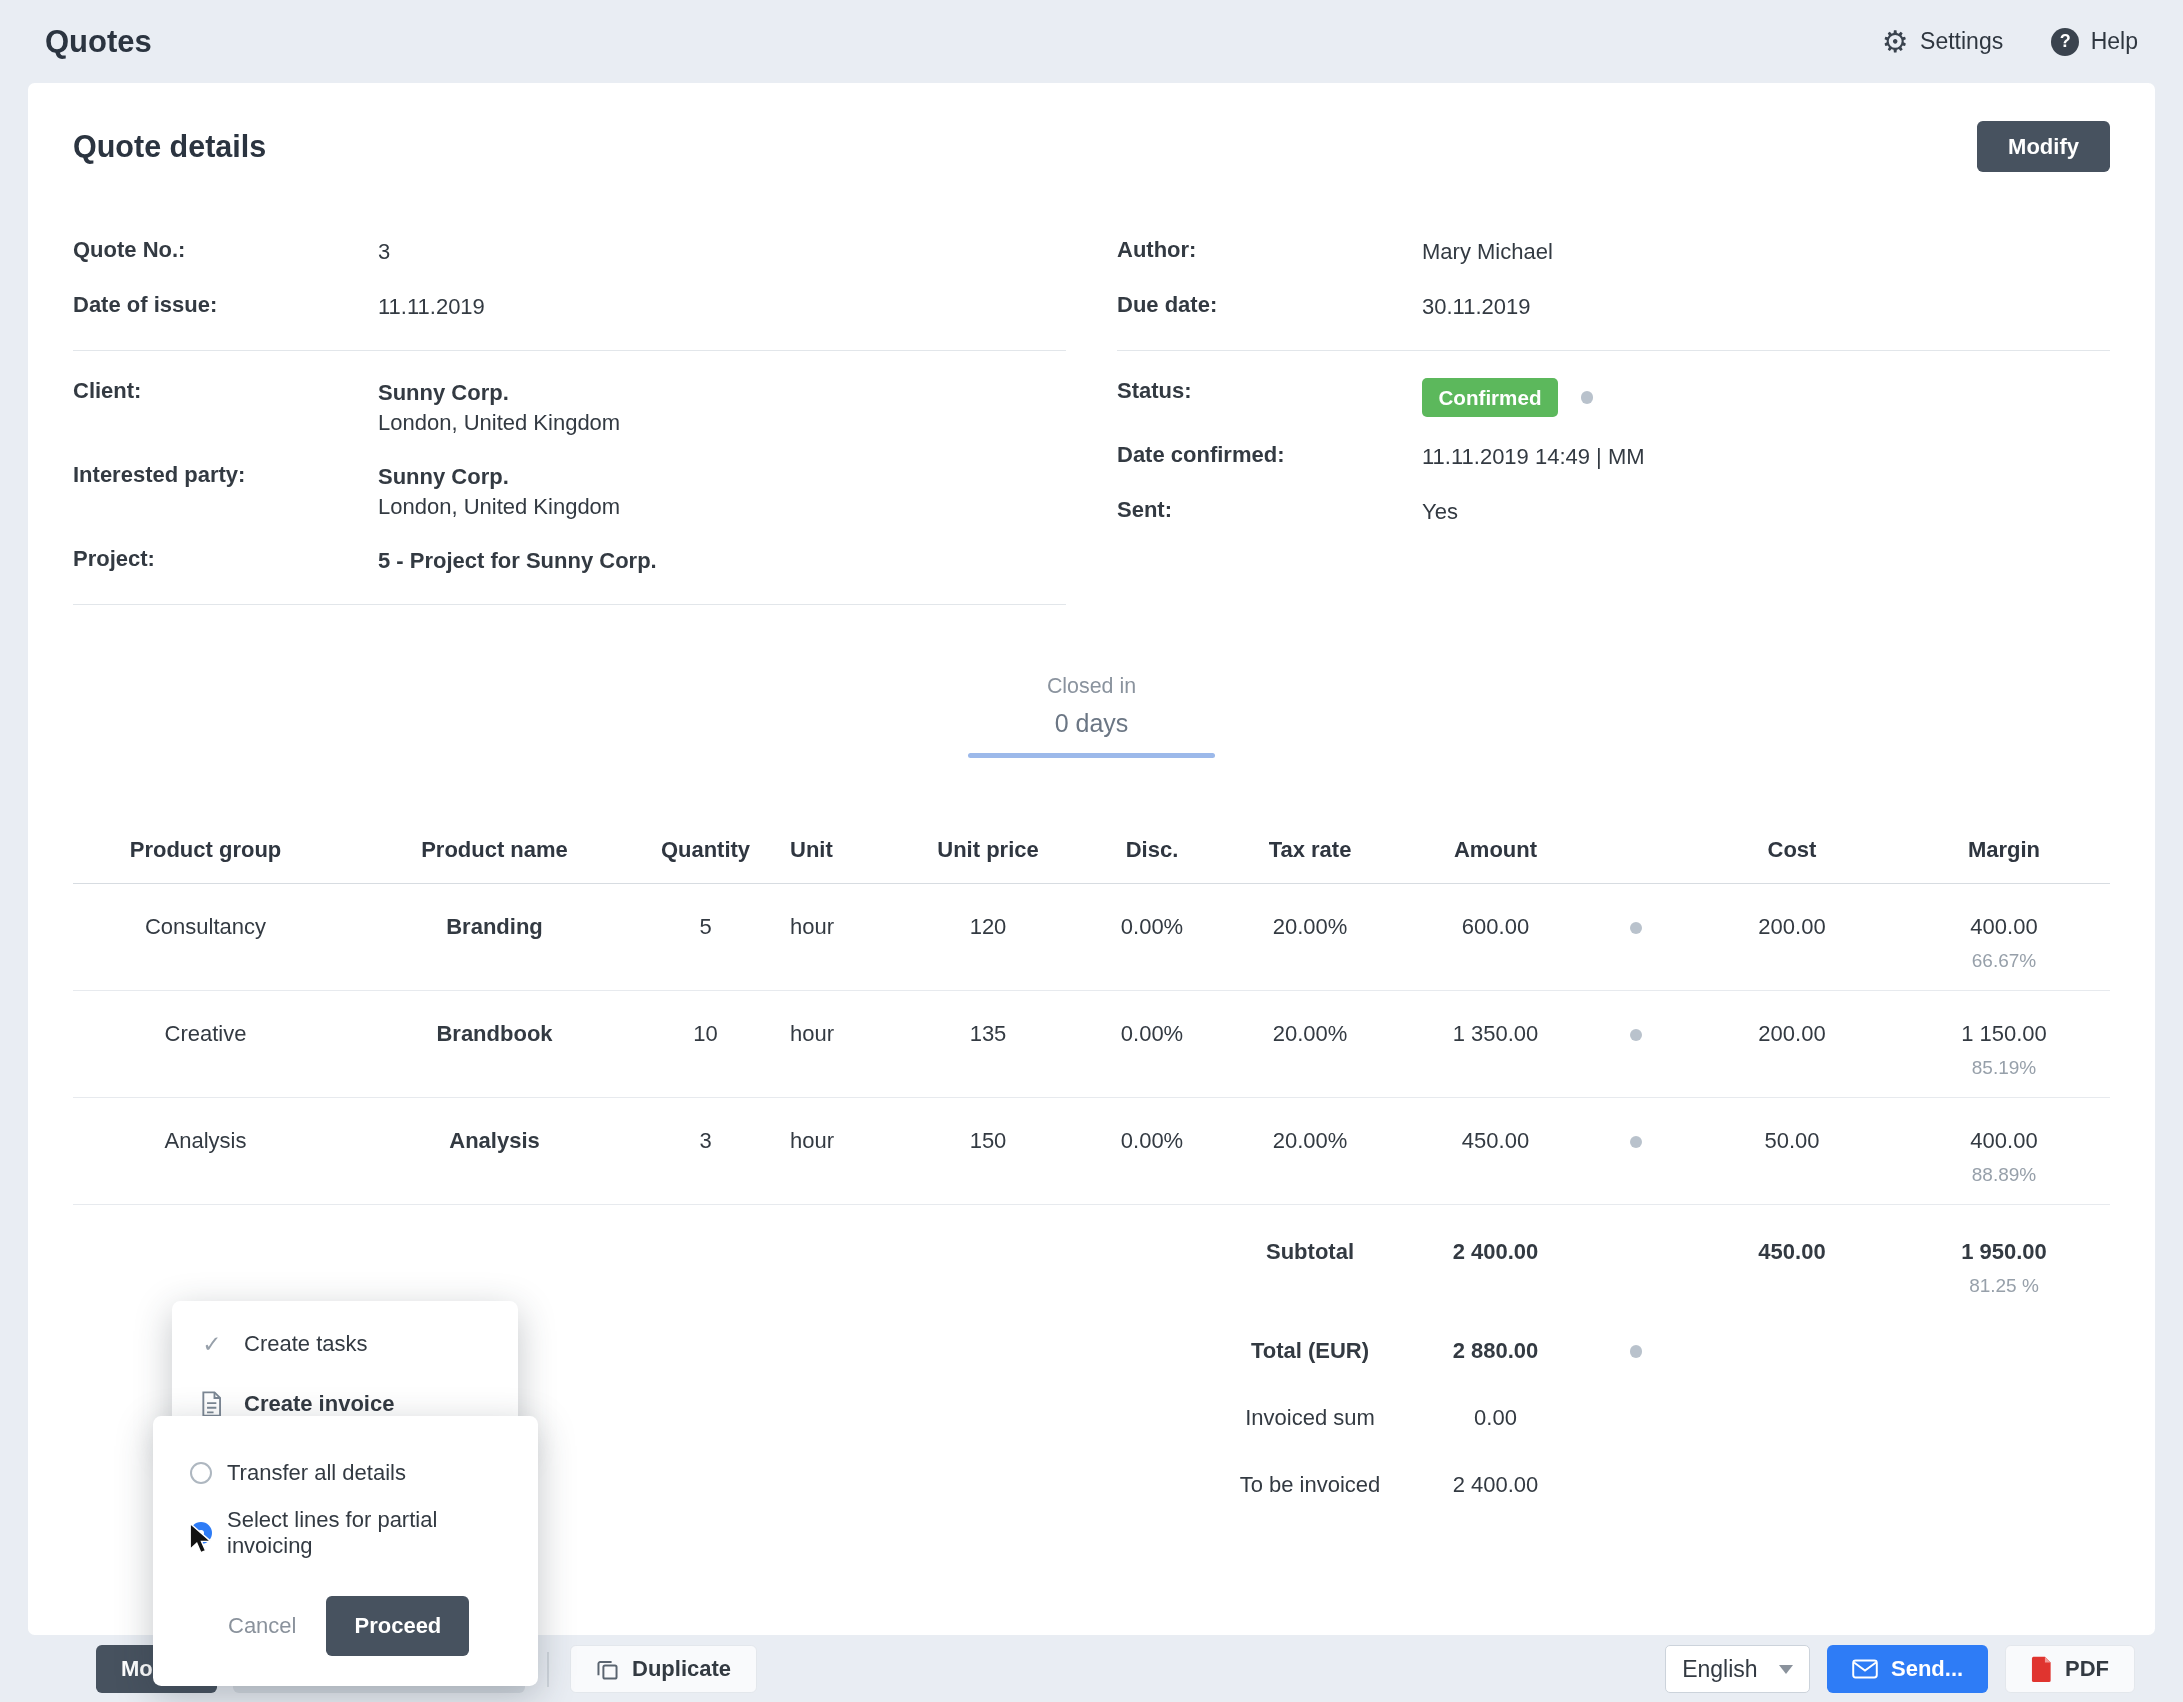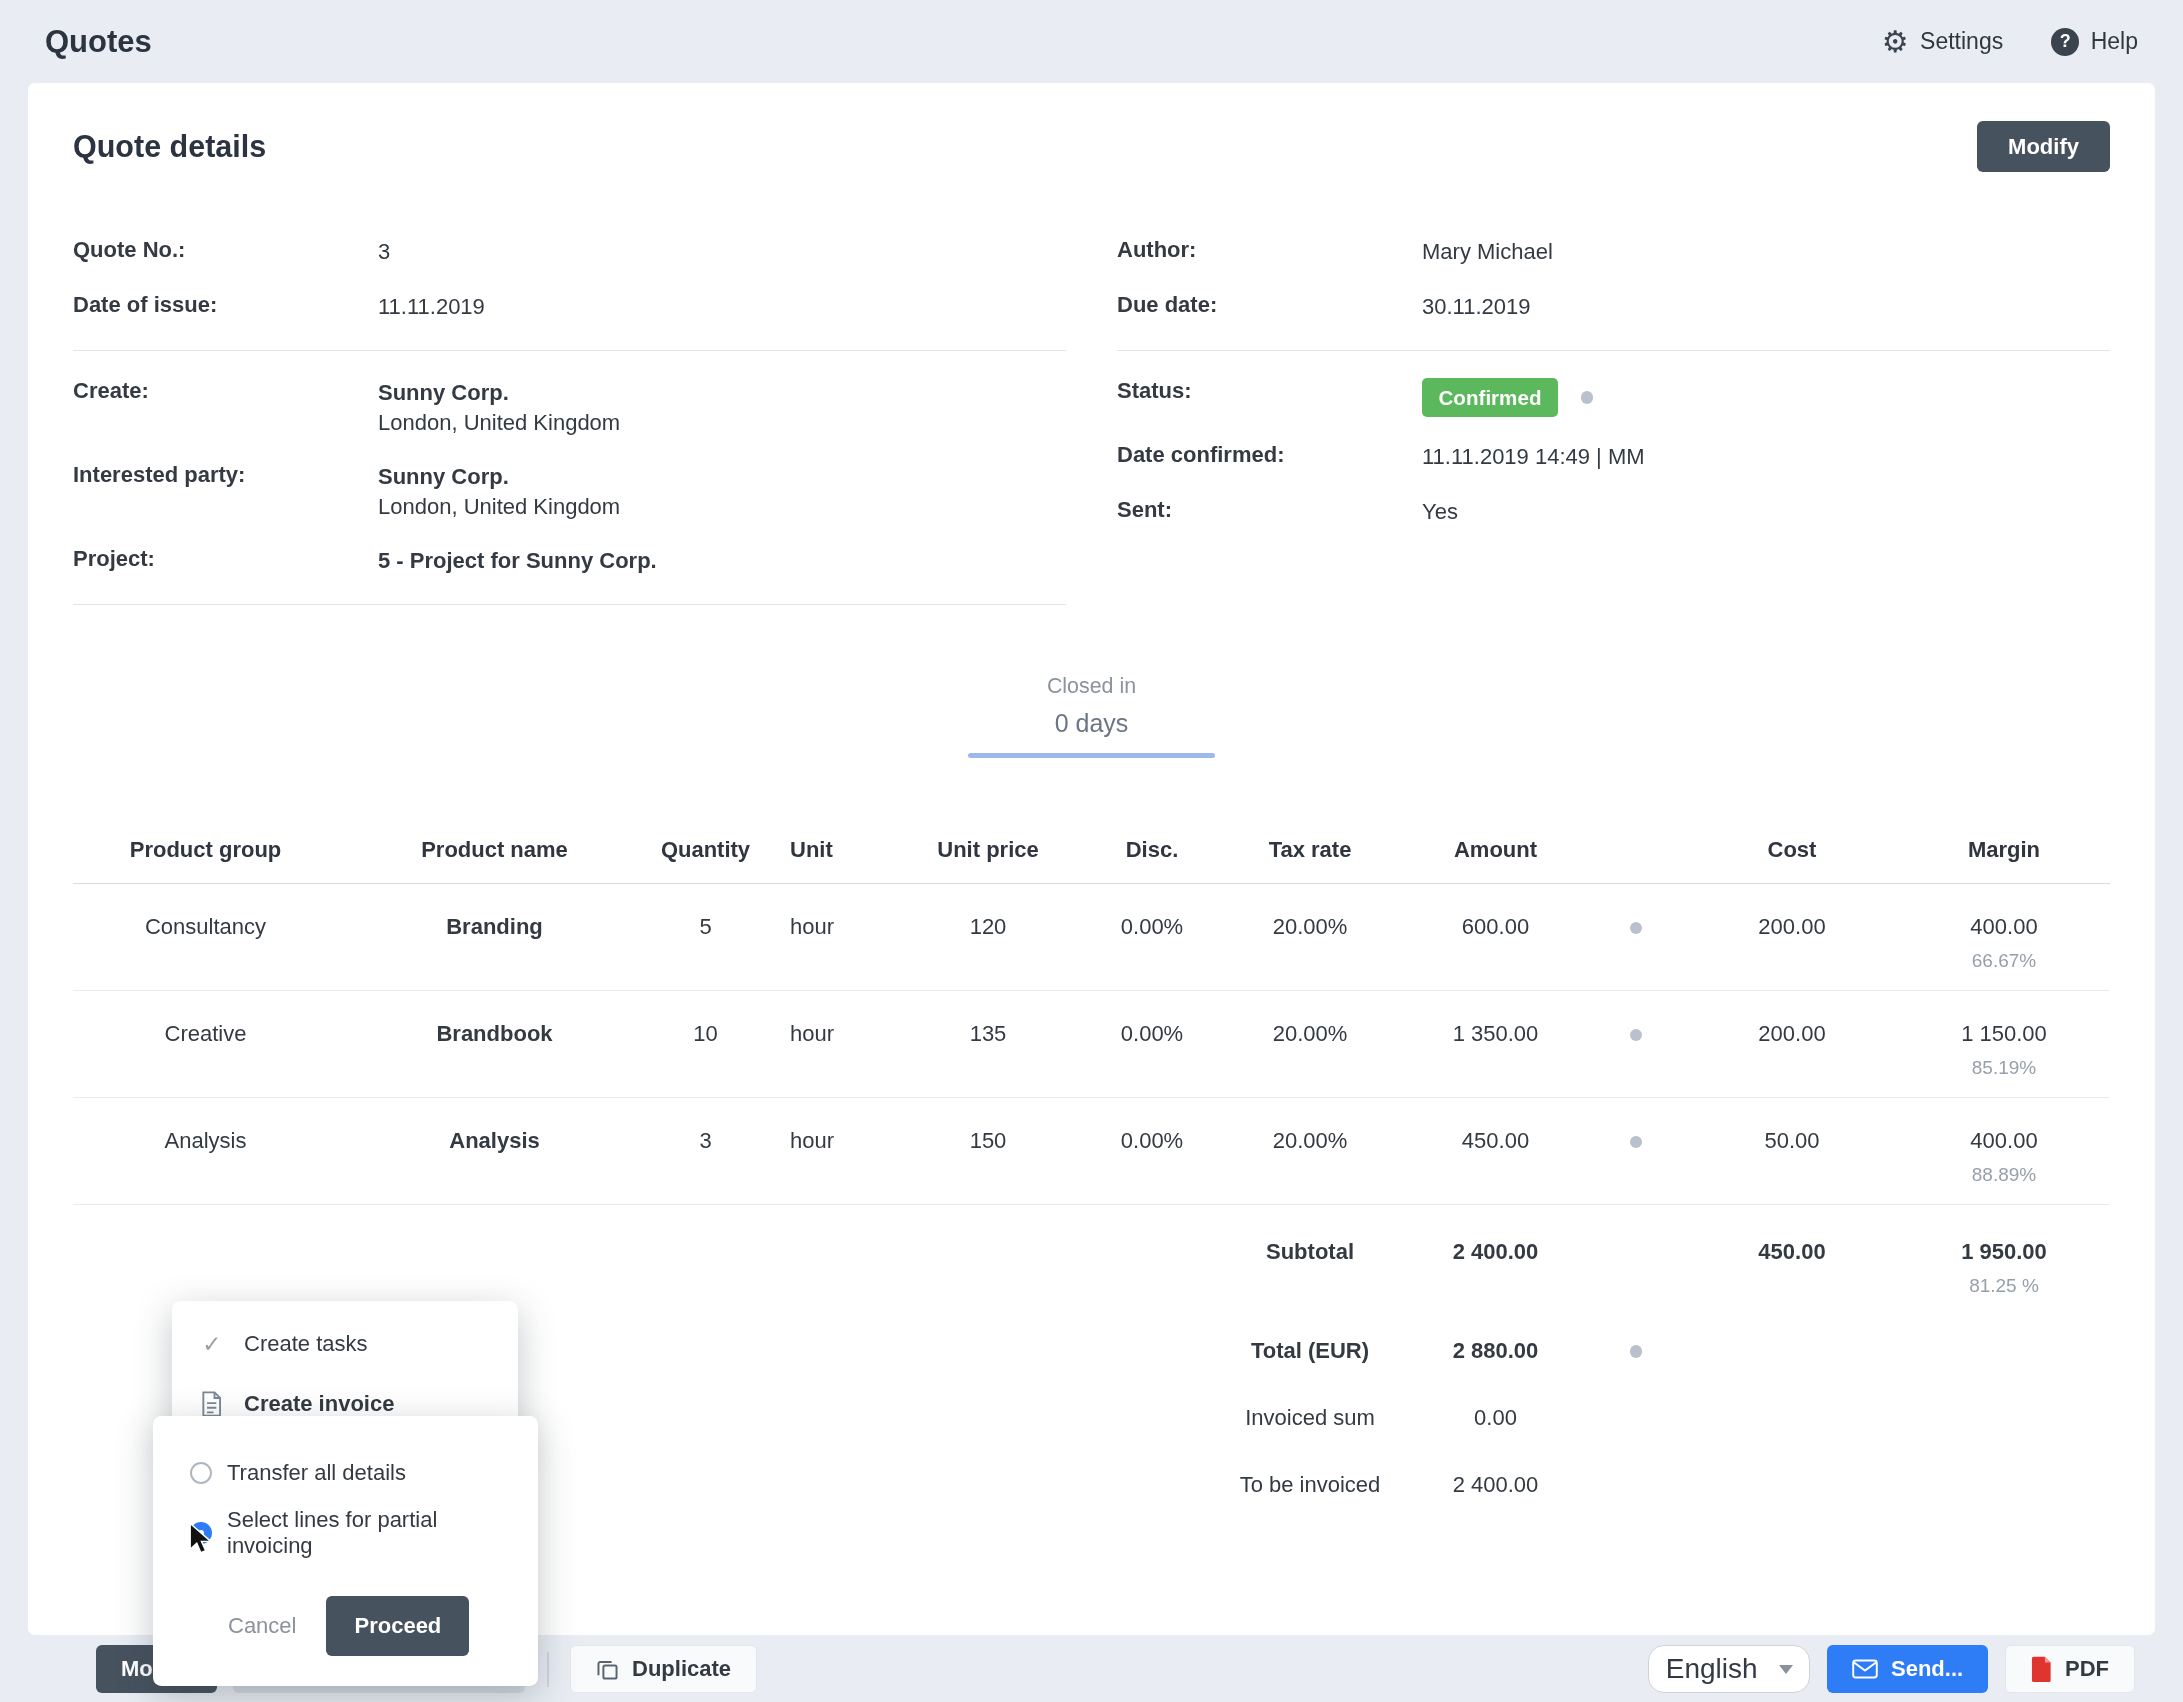--- a/index.html
+++ b/index.html
@@ -89,21 +89,21 @@
   .dialog-buttons{display:flex;align-items:center;gap:30px;margin-top:26px;padding-left:63px}
   .cancel-btn{background:none;border:none;font-family:inherit;font-size:22px;color:#8a929c}
   .proceed-btn{height:60px;padding:0 28px}
 
   #cursor{position:absolute;left:186px;top:1522px;z-index:60}
 
   
   .bottombar{flex:none;height:68px;display:flex;align-items:center;gap:16.5px;padding:0 48px 0 96px}
   .vdiv{width:1.6px;height:35px;background:#d0d6dd;margin:0 5px}
   .bb-right{margin-left:auto;display:flex;align-items:center;gap:16.5px}
-  .select{height:48px;background:#fff;border:0.8px solid #ccd3db;border-radius:16px;display:flex;align-items:center;gap:21.4px;padding:0 16.5px;font-size:28px;color:var(--text)}
+  .select{height:48px;background:#fff;border:0.8px solid #ccd3db;border-radius:5px;display:flex;align-items:center;gap:21.4px;padding:0 16.5px;font-size:23px;color:var(--text)}
   .chev{width:0;height:0;border-left:7.4px solid transparent;border-right:7.4px solid transparent;border-top:9px solid #8a929c}
   .dup-icon svg,.env-icon svg,.pdf-icon svg{display:block}
 </style>
 </head>
 <body>
 
 <div class="page">
 
   <header class="topbar">
     <div class="topbar-title">Quotes</div>
@@ -134,21 +134,21 @@
                 <div class="v">3</div>
               </div>
             </div>
             <div class="field-row divided">
               <div class="field-label">Date of issue:</div>
               <div class="field-value">
                 <div class="v">11.11.2019</div>
               </div>
             </div>
             <div class="field-row">
-              <div class="field-label">Create:</div>
+              <div class="field-label">Client:</div>
               <div class="field-value">
                 <div class="v bold">Sunny Corp.</div>
                 <div class="v">London, United Kingdom</div>
               </div>
             </div>
             <div class="field-row">
               <div class="field-label">Interested party:</div>
               <div class="field-value">
                 <div class="v bold">Sunny Corp.</div>
                 <div class="v">London, United Kingdom</div>

